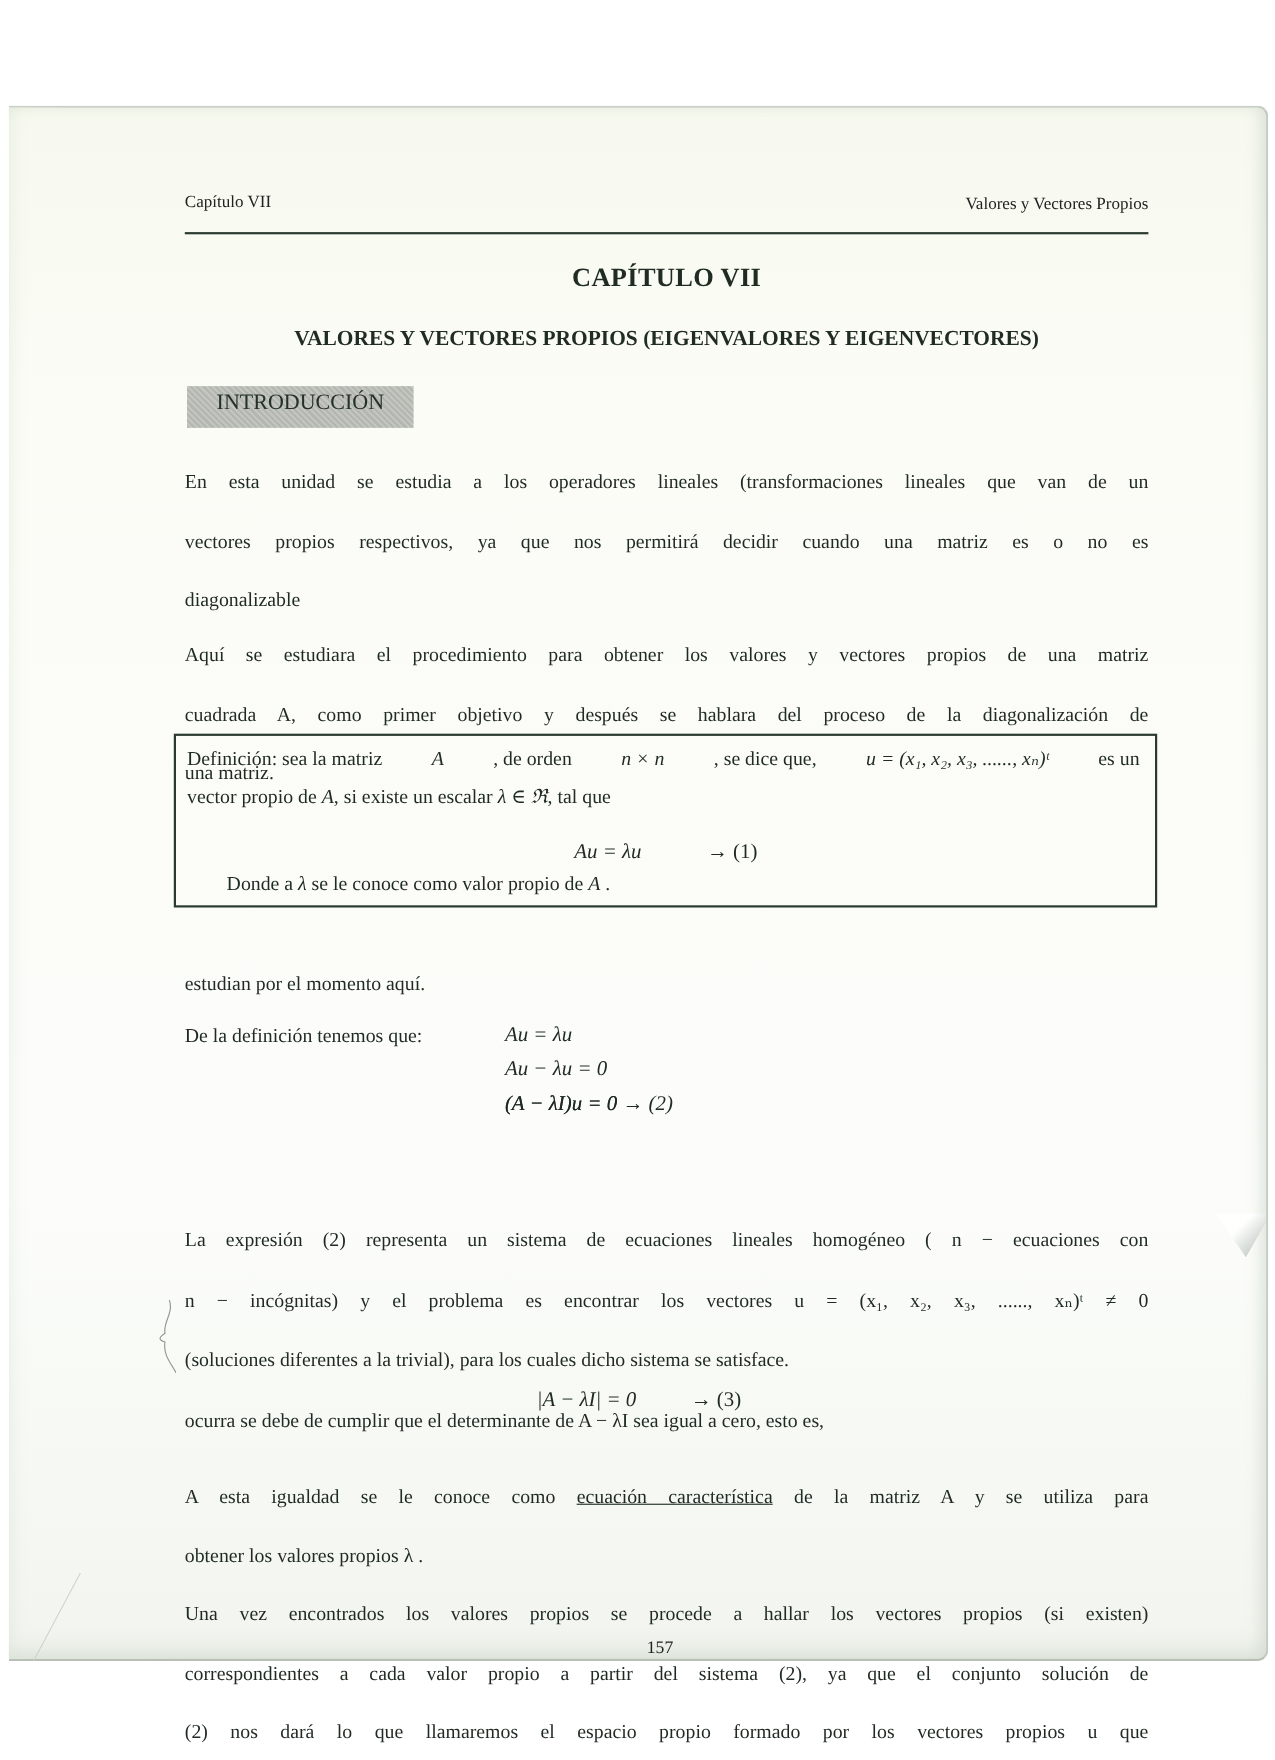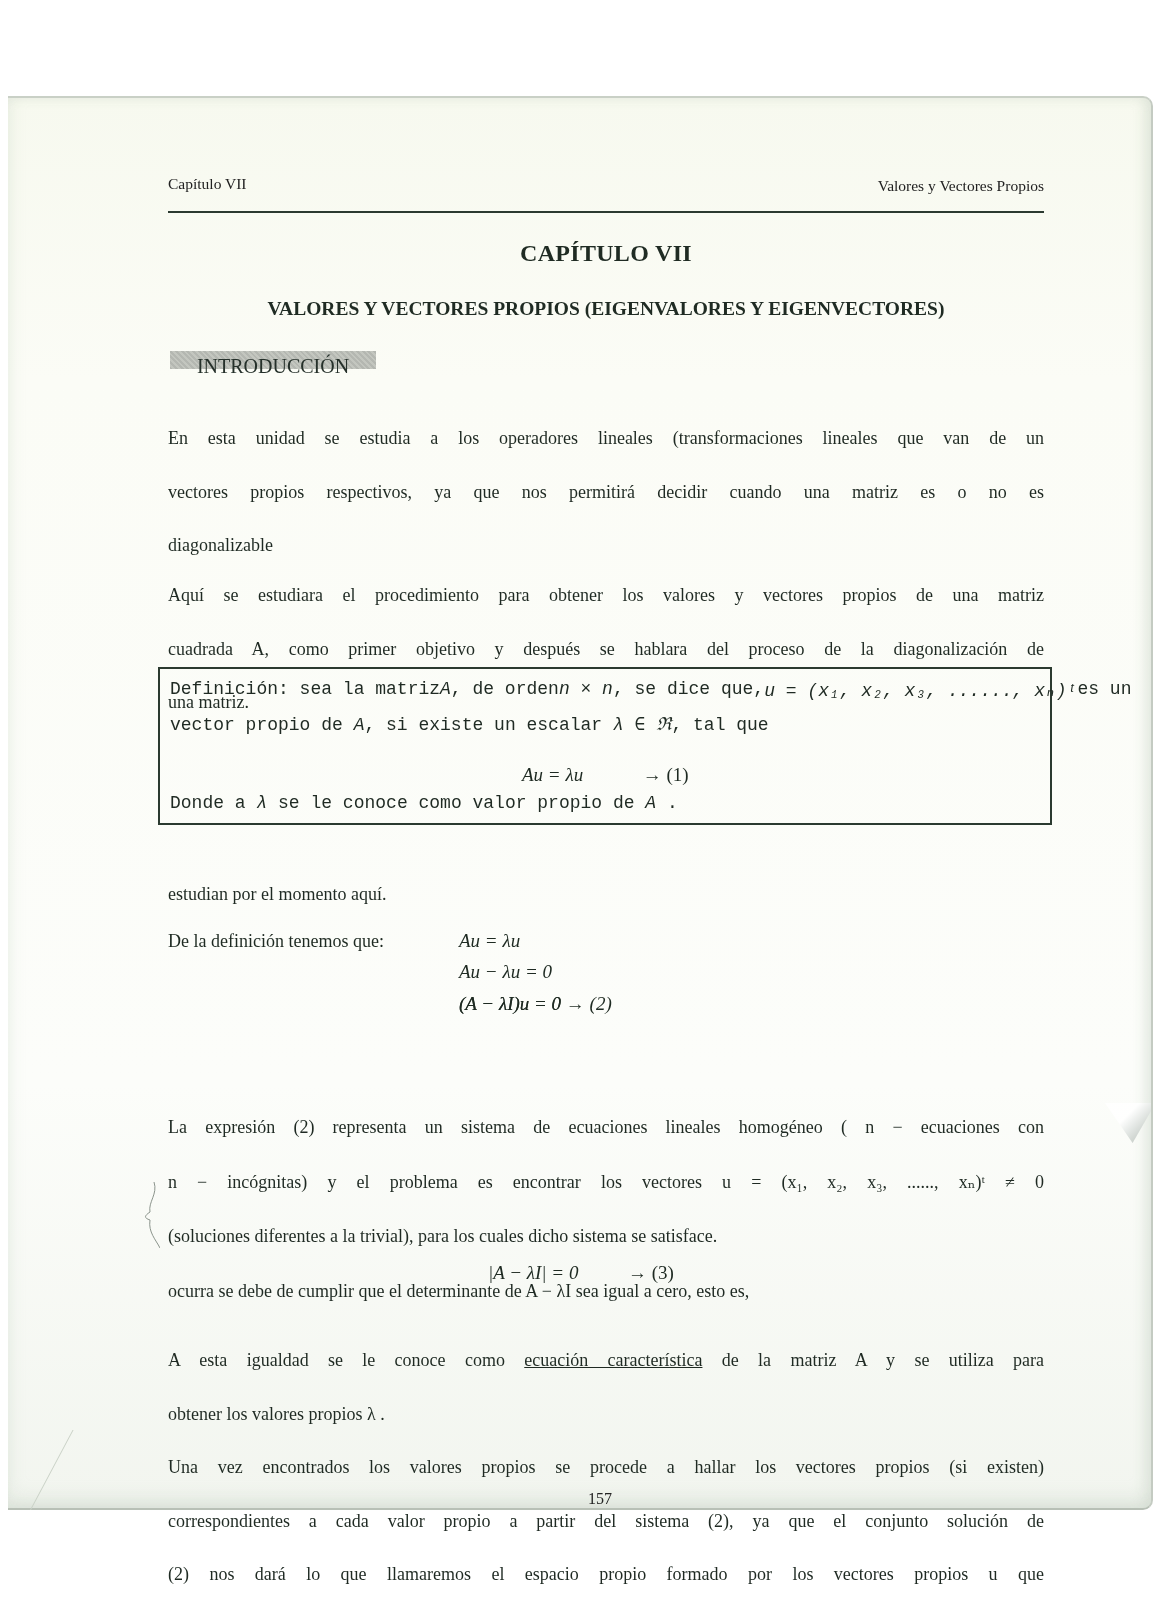--- a/index.html
+++ b/index.html
@@ -42,41 +42,41 @@
 
   .chapter-title {
     position: absolute; left: 168px; top: 240px; width: 876px; text-align: center;
     font-weight: bold; font-size: 24px; letter-spacing: 0.3px; color: #1f2b23;
   }
   .chapter-subtitle {
     position: absolute; left: 168px; top: 298px; width: 876px; text-align: center;
     font-weight: bold; font-size: 19.5px; color: #1f2b23; white-space: nowrap;
   }
   .section-heading {
-    position: absolute; left: 170px; top: 351px; width: 206px; height: 18px;
+    position: absolute; left: 170px; top: 351px; width: 206px; height: 38px;
     background: repeating-linear-gradient(45deg, #b4b7b1 0 2px, #c3c6bf 2px 4px);
     font-size: 20px; color: #25302a; line-height: 31px; text-align: center;
   }
 
   .para {
     position: absolute; left: 168px; width: 876px;
     font-size: 18px; line-height: 25.5px; text-align: justify; color: #1f2a23;
   }
   .para .ln { display: block; text-align: justify; text-align-last: justify; white-space: nowrap; margin-top: 28px; }
   .para .ln.last { text-align-last: left; }
   .m { font-style: italic; }
   .u { text-decoration: underline; }
 
   .def-box {
     position: absolute; left: 158px; top: 667px; width: 894px; height: 158px;
     border: 2.5px solid #2b3a30; border-left-width: 2px; border-right-width: 2.5px;
     box-sizing: border-box;
   }
   .def-line {
-    position: absolute; left: 10px; font-size: 18px; color: #1f2a23; white-space: nowrap; font-family: Liberation Mono, monospace;
+    position: absolute; left: 10px; font-size: 18px; color: #1f2a23; white-space: nowrap;
   }
   .def-eq {
     position: absolute; left: 362px; top: 95px; font-size: 19px; white-space: nowrap;
   }
 
   .derivation-label {
     position: absolute; left: 168px; top: 931px; font-size: 18px; white-space: nowrap;
   }
   .derivation-step {
     position: absolute; left: 459px; font-size: 19px; white-space: nowrap;
@@ -134,21 +134,21 @@
   <div class="def-line" style="top:42px;">
     <span>vector propio de</span>
     <span class="m">A</span><span>, si existe un escalar</span>
     <span class="m">λ ∈ ℜ</span><span>, tal que</span>
   </div>
   <div class="def-eq">
     <span class="m">Au = λu</span>
     <span style="display:inline-block; width:50px;"></span>
     <span>→ (1)</span>
   </div>
-  <div class="def-line" style="top:124px;">
+  <div class="def-line" style="top:124px;margin-left:36px;">
     <span>Donde a</span>
     <span class="m">λ</span>
     <span>se le conoce como valor propio de</span>
     <span class="m">A</span>
     <span>.</span>
   </div>
 </div>
 
 <div class="para" style="top:854px;">
   <span class="ln last">estudian por el momento aquí.</span>

